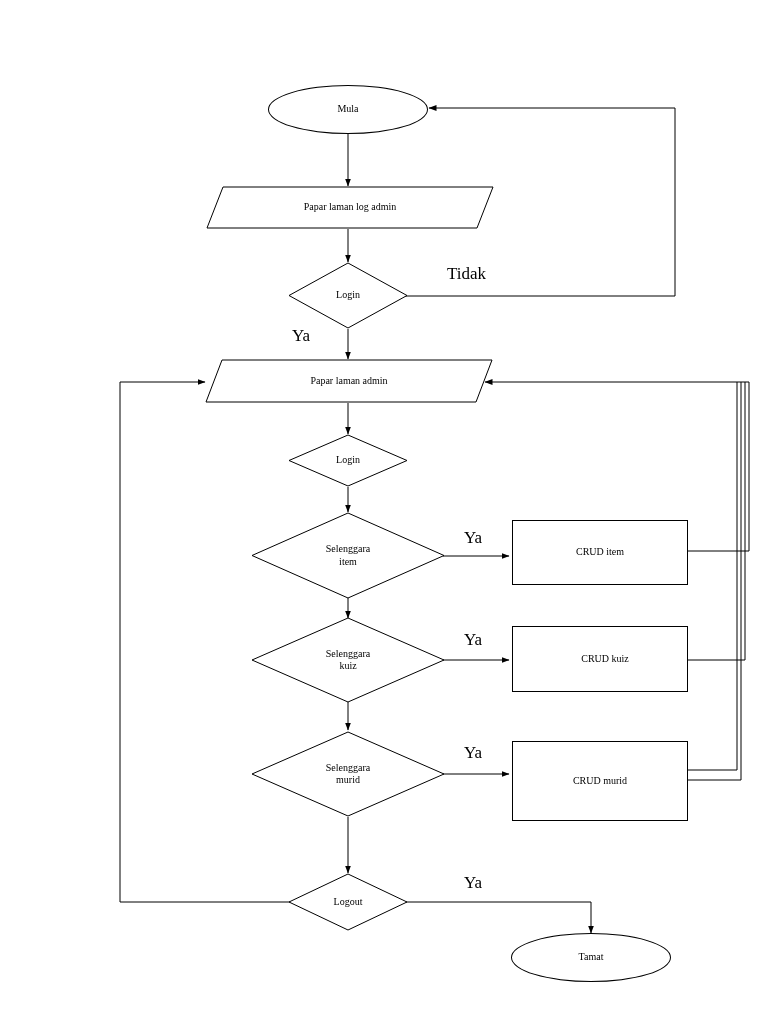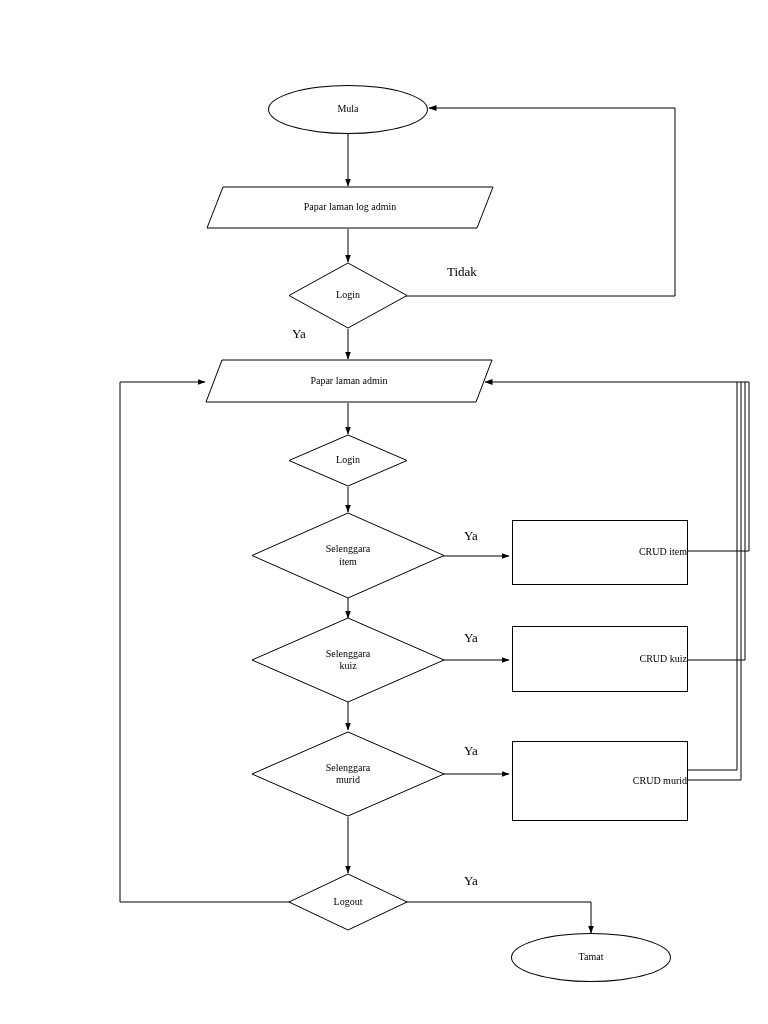--- a/index.html
+++ b/index.html
@@ -36,34 +36,33 @@
     white-space: pre-line;
   }
   .ellipse {
     border: 1px solid #000;
     border-radius: 50%;
     background: #fff;
   }
   .rect {
     border: 1px solid #000;
     background: #fff;
-    justify-content: flex-end;
   }
   .para {
     background: transparent;
     text-align: right;
   }
   .para svg, .diamond svg {
     position: absolute;
     left: 0;
     top: 0;
   }
   .edge-label {
     position: absolute;
-    font-size: 13px;
+    font-size: 17px;
     font-family: "Liberation Serif", serif;
     color: #000;
     white-space: nowrap;
   }
   #wires {
     position: absolute;
     left: 0;
     top: 0;
     width: 768px;
     height: 1024px;

